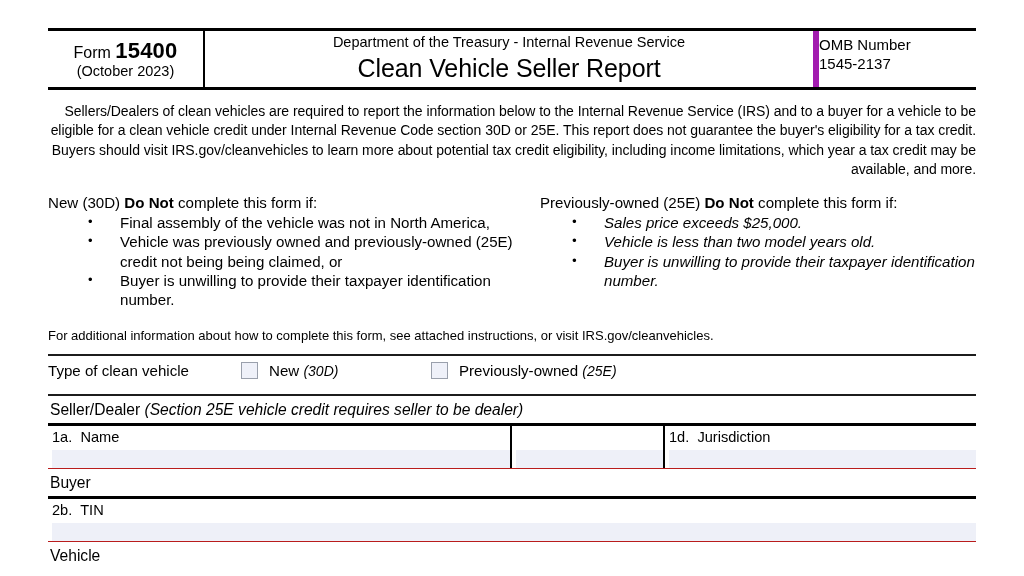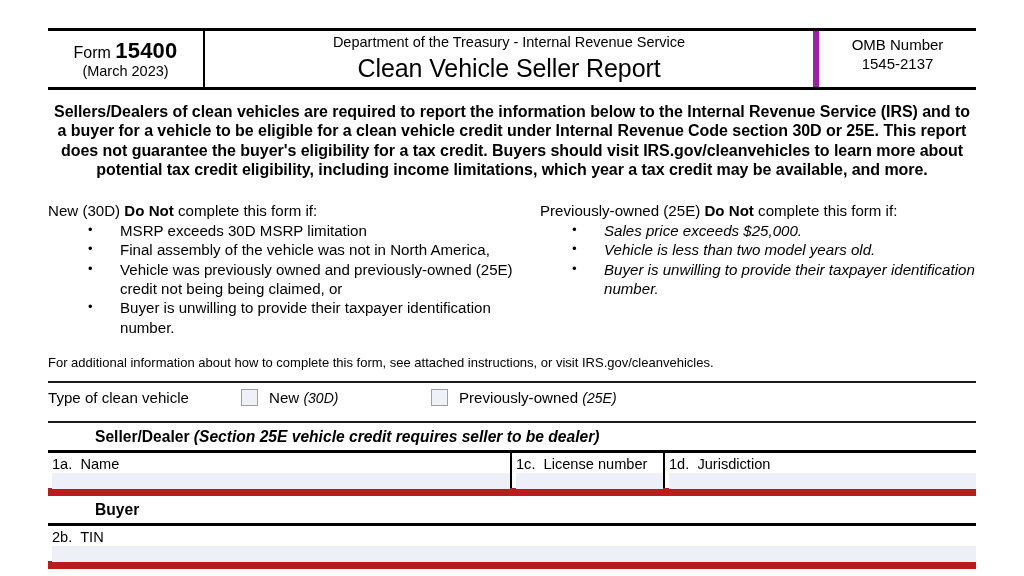--- a/index.html
+++ b/index.html
@@ -75,50 +75,47 @@
     font-weight: normal;
     line-height: 1.15;
     margin-top: 3px;
     letter-spacing: -0.1px;
   }
   .hdr-right {
     width: 157px;
     box-sizing: border-box;
     display: flex;
     flex-direction: column;
-    align-items: center;
     justify-content: center;
     padding-bottom: 8px;
   }
   .hdr-omb-label, .hdr-omb-num {
     font-size: 15px;
     line-height: 1.25;
   }
 
   
   .intro {
-    font-size: 16px;
+    font-size: 14px;
     line-height: 19.3px;
     margin-top: 12px;
-    text-align: center;
+    text-align: right;
     letter-spacing: -0.05px;
-    font-weight: bold;
   }
 
   
   .cols {
     display: flex;
     margin-top: 14px;
   }
   .col-left { width: 492px; }
   .col-right { flex: 1; }
   .col-head {
     font-size: 15.1px;
     line-height: 19px;
-    margin-top: 8px;
   }
   .col-head b { font-weight: bold; }
   ul.bullets {
     list-style: none;
     margin: 0;
     padding: 0;
     margin-top: 1px;
   }
   ul.bullets li {
     position: relative;
@@ -172,32 +169,31 @@
   .cbwrap .cbtext {
     margin-left: 11px;
     font-size: 15.1px;
     white-space: nowrap;
   }
   .cbtext i { font-style: italic; font-size: 14px; }
 
   
   .sect {
     font-size: 15.6px;
-    font-weight: bold;
+    font-weight: normal;
     padding: 5px 0 4px 2px;
     line-height: 18px;
-    margin-left: 45px;
   }
   .sect i { font-style: italic; }
 
   
   .frow {
     display: flex;
     border-top: 3px solid #000;
-    border-bottom: 8px solid #b91c1c;
+    border-bottom: 1px solid #b91c1c;
     height: 46px;
     box-sizing: border-box;
   }
   .fcell {
     box-sizing: border-box;
     position: relative;
     border-right: 2px solid #000;
     padding: 3px 0 0 4px;
     display: flex;
     flex-direction: column;
@@ -226,21 +222,21 @@
 
 <div class="page">
 
   <div class="header">
 
     <div class="hdr-left">
       <div class="hdr-form-line">
         <span>Form</span>
         <span class="big">15400</span>
       </div>
-      <div class="hdr-date">(March 2023)</div>
+      <div class="hdr-date">(October 2023)</div>
     </div>
 
     <div class="hdr-center">
       <div class="hdr-agency">Department of the Treasury - Internal Revenue Service</div>
       <div class="hdr-title">Clean Vehicle Seller Report</div>
     </div>
 
     <div class="hdr-right">
       <div class="hdr-omb-label">OMB Number</div>
       <div class="hdr-omb-num">1545-2137</div>
@@ -250,21 +246,20 @@
 
   <div class="intro">Sellers/Dealers of clean vehicles are required to report the information below to the Internal Revenue Service (IRS) and to a buyer for a vehicle to be eligible for a clean vehicle credit under Internal Revenue Code section 30D or 25E. This report does not guarantee the buyer's eligibility for a tax credit. Buyers should visit IRS.gov/cleanvehicles to learn more about potential tax credit eligibility, including income limitations, which year a tax credit may be available, and more.</div>
 
   <div class="cols">
 
     <div class="col-left">
       <div class="col-head">
         <span>New (30D) </span><b>Do Not</b><span> complete this form if:</span>
       </div>
       <ul class="bullets">
-        <li>MSRP exceeds 30D MSRP limitation</li>
         <li>Final assembly of the vehicle was not in North America,</li>
         <li>Vehicle was previously owned and previously-owned (25E) credit not being being claimed, or</li>
         <li>Buyer is unwilling to provide their taxpayer identification number.</li>
       </ul>
     </div>
 
     <div class="col-right">
       <div class="col-head">
         <span>Previously-owned (25E) </span><b>Do Not</b><span> complete this form if:</span>
       </div>
@@ -300,23 +295,20 @@
   </div>
 
   <div class="frow">
     <div class="fcell" style="width:464px">
       <div class="flabel">
         <span>1a.</span>&nbsp; <span>Name</span>
       </div>
       <input class="finput" type="text" value="" style="">
     </div>
     <div class="fcell" style="width:153px">
-      <div class="flabel">
-        <span>1c.</span>&nbsp; <span>License number</span>
-      </div>
       <input class="finput" type="text" value="" style="">
     </div>
     <div class="fcell" style="flex:1">
       <div class="flabel">
         <span>1d.</span>&nbsp; <span>Jurisdiction</span>
       </div>
       <input class="finput" type="text" value="" style="">
     </div>
   </div>
 

